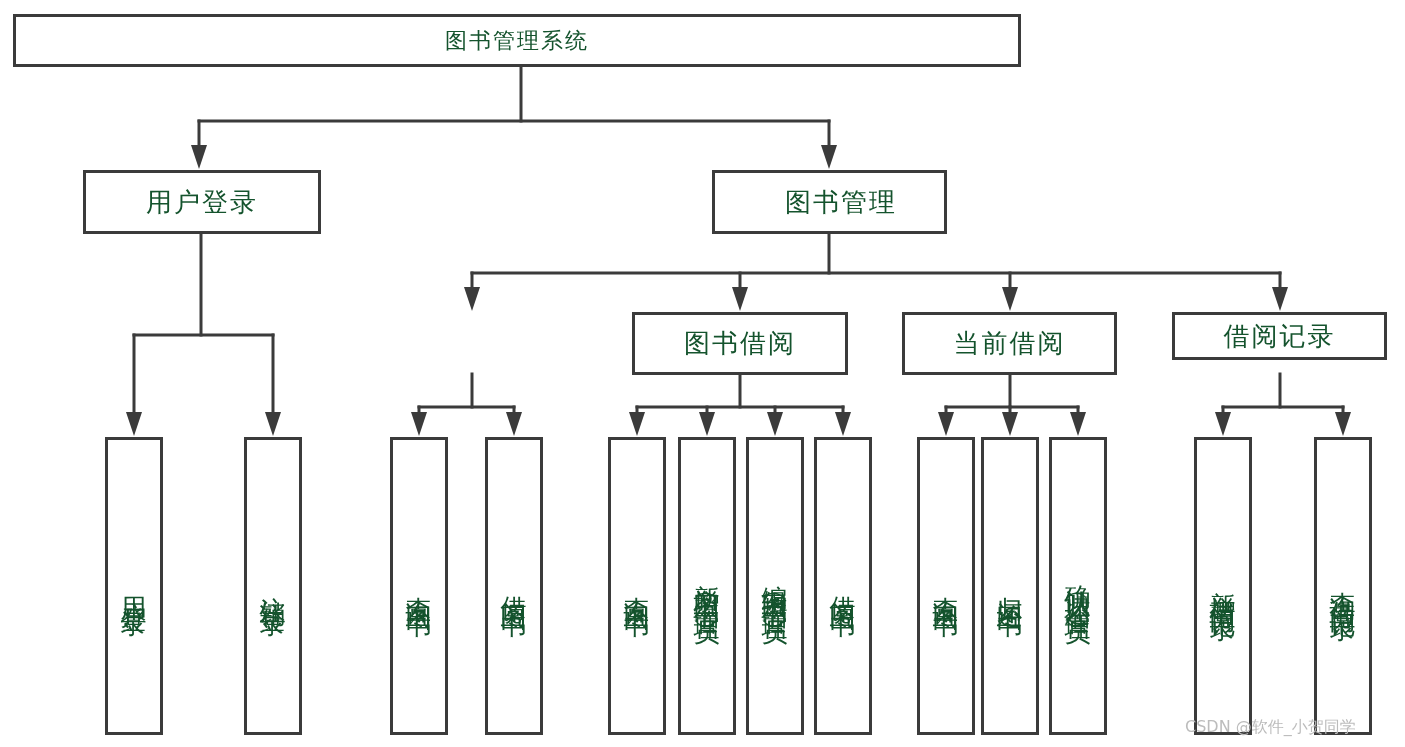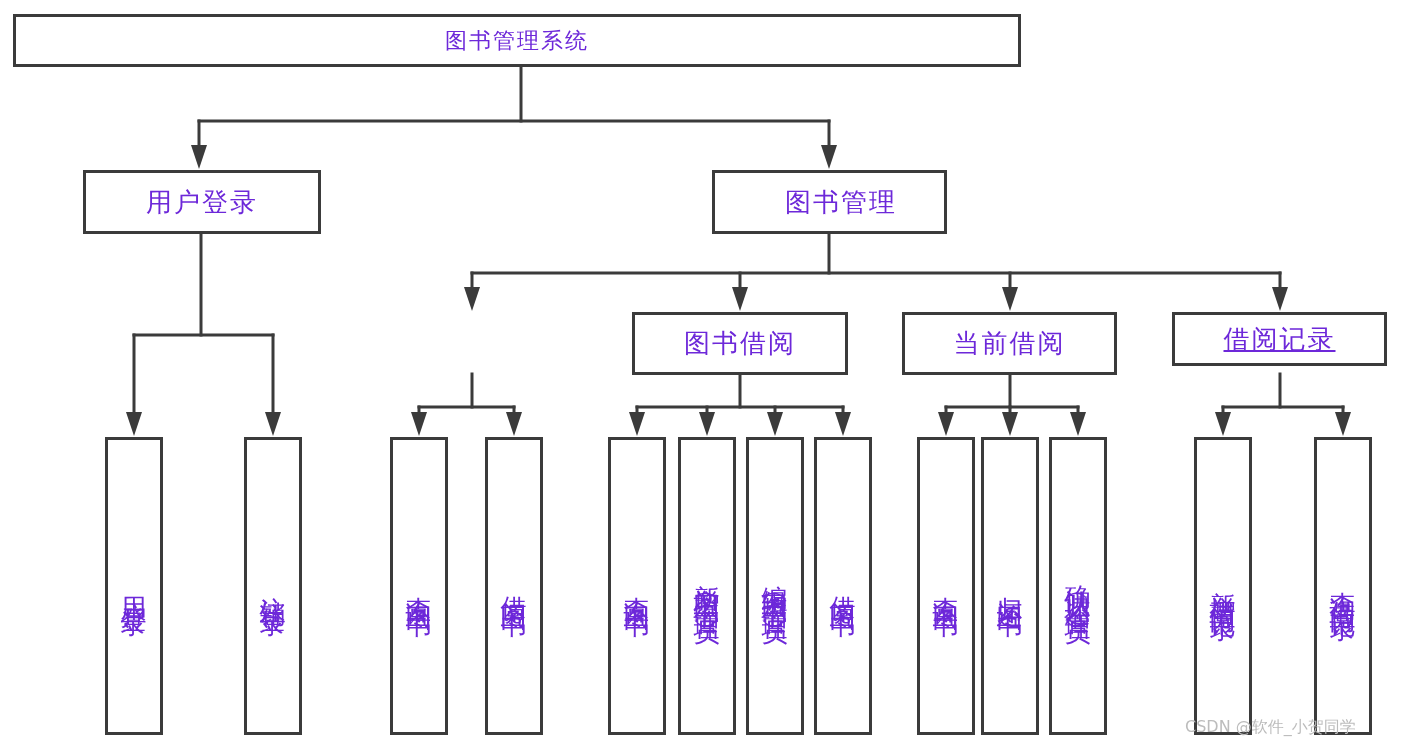--- a/index.html
+++ b/index.html
@@ -22,21 +22,21 @@
     z-index: 1;
   }
   .box {
     position: absolute;
     box-sizing: border-box;
     border: 3px solid #3b3b3b;
     background: #ffffff;
     display: flex;
     align-items: center;
     justify-content: center;
-    color: #6d28d9;
+    color: #14532d;
     z-index: 2;
   }
   .hlabel {
     font-size: 24px;
     letter-spacing: 2px;
     white-space: nowrap;
   }
   .root .hlabel { font-size: 22px; }
   .lvl .hlabel { font-size: 26px; }
   .vlabel {
@@ -141,21 +141,21 @@
   <div class="box lvl" style="left:712px; top:170px; width:235px; height:64px;padding-left:23px;">
     <span class="hlabel">图书管理</span>
   </div>
 
   <div class="box lvl" style="left:632px; top:312px; width:216px; height:63px;">
     <span class="hlabel">图书借阅</span>
   </div>
   <div class="box lvl" style="left:902px; top:312px; width:215px; height:63px;">
     <span class="hlabel">当前借阅</span>
   </div>
-  <div class="box lvl" style="left:1172px; top:312px; width:215px; height:54px;text-decoration:underline;">
+  <div class="box lvl" style="left:1172px; top:312px; width:215px; height:48px;">
     <span class="hlabel">借阅记录</span>
   </div>
 
   <div class="box leaf" style="left:105px; top:437px; width:58px; height:298px;">
     <span class="vlabel">用户登录</span>
   </div>
   <div class="box leaf" style="left:244px; top:437px; width:58px; height:298px;">
     <span class="vlabel">注销登录</span>
   </div>
   <div class="box leaf" style="left:390px; top:437px; width:58px; height:298px;">

